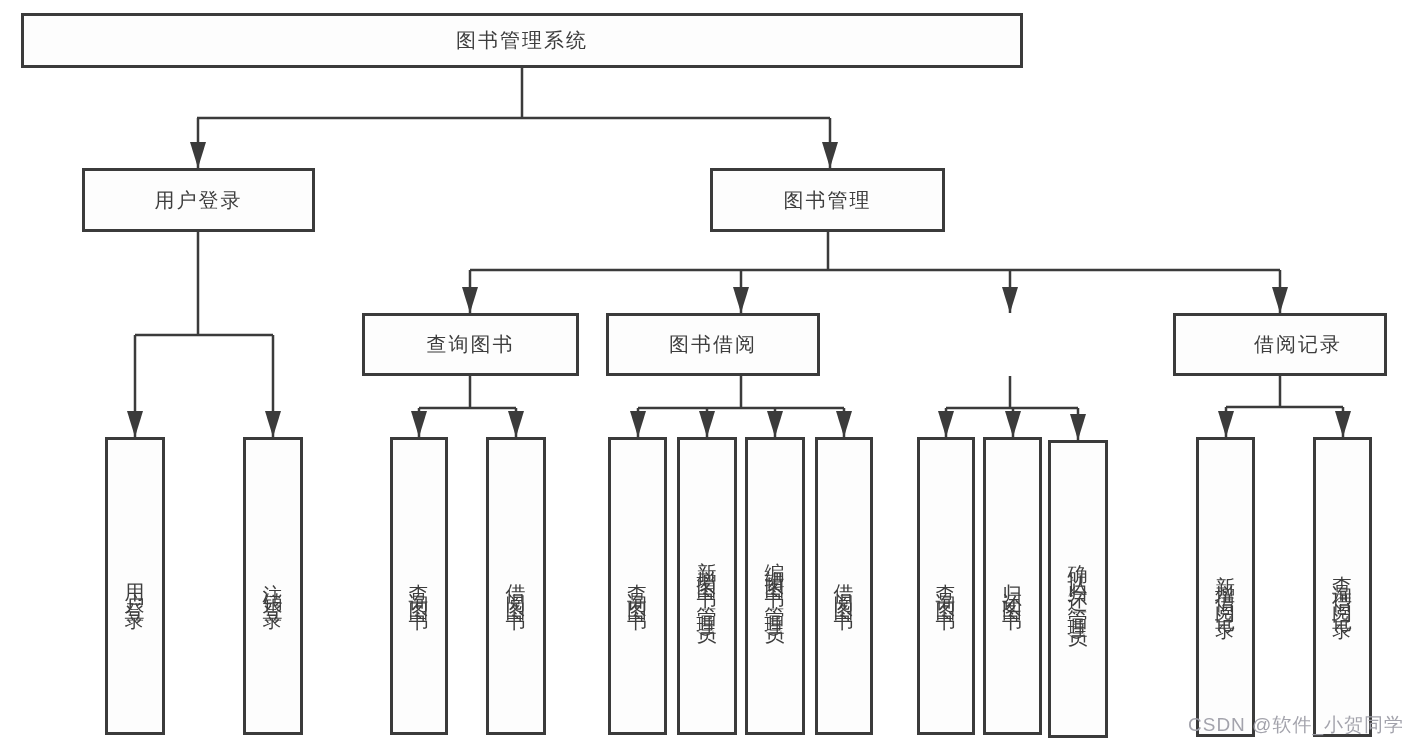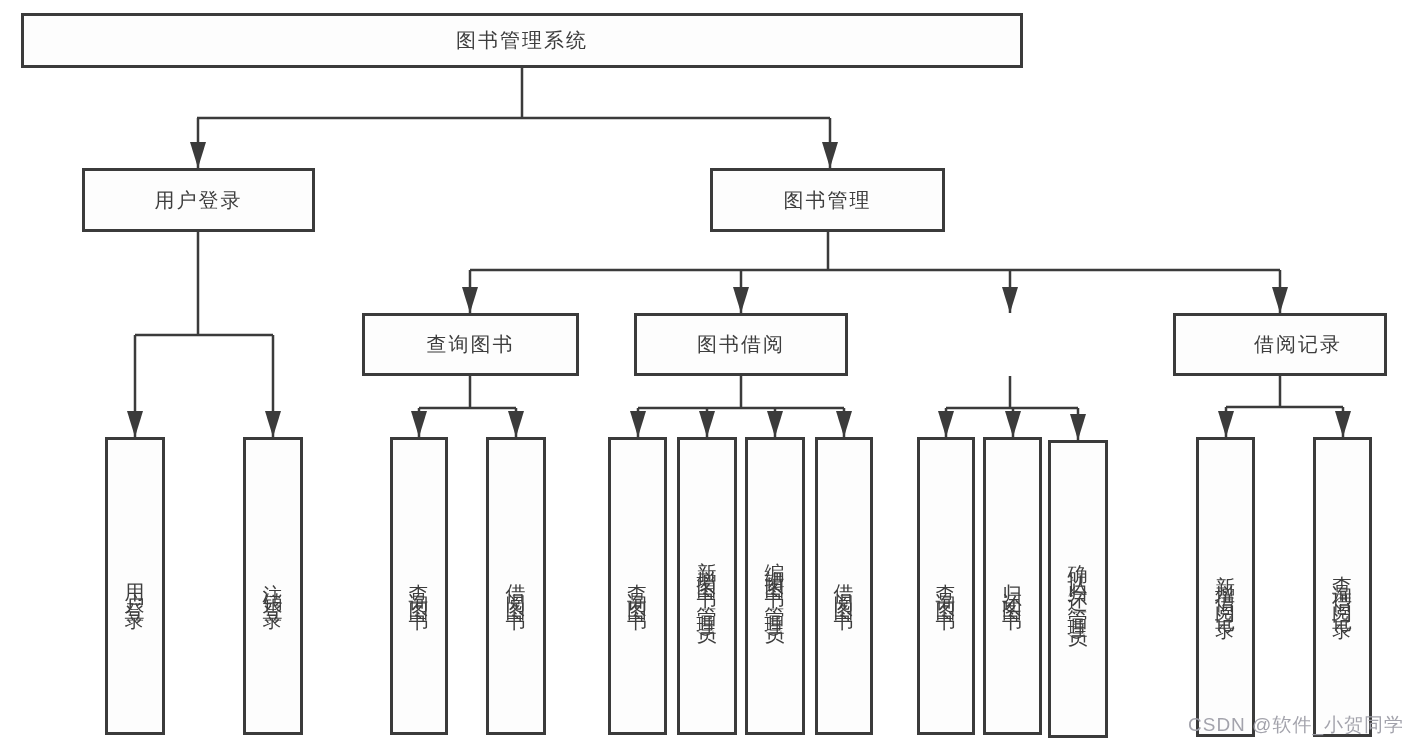--- a/index.html
+++ b/index.html
@@ -41,21 +41,21 @@
     font-size: 20px;
     letter-spacing: 9px;
     line-height: 1;
     white-space: nowrap;
   }
   
   #node-root            { left: 21px;   top: 13px;  width: 1002px; height: 55px; }
   #node-user-login      { left: 82px;   top: 168px; width: 233px;  height: 64px; }
   #node-book-management { left: 710px;  top: 168px; width: 235px;  height: 64px; }
   #node-new-book-recommend { left: 362px;  top: 313px; width: 217px; height: 63px; }
-  #node-book-borrowing     { left: 634px;  top: 313px; width: 214px; height: 63px; }
+  #node-book-borrowing     { left: 606px;  top: 313px; width: 214px; height: 63px; }
   #node-current-borrowing  { left: 902px;  top: 313px; width: 215px; height: 63px; }
   #node-borrowing-records  { left: 1173px; top: 313px; width: 214px; height: 63px; padding-left: 36px; }
   #leaf-user-login        { left: 105px;  top: 437px; width: 60px; height: 298px; }
   #leaf-logout            { left: 243px;  top: 437px; width: 60px; height: 298px; }
   #leaf-nb-query-books    { left: 390px;  top: 437px; width: 58px; height: 298px; }
   #leaf-nb-borrow-books   { left: 486px;  top: 437px; width: 60px; height: 298px; }
   #leaf-bb-query-books    { left: 608px;  top: 437px; width: 59px; height: 298px; }
   #leaf-bb-add-books      { left: 677px;  top: 437px; width: 60px; height: 298px; }
   #leaf-bb-edit-books     { left: 745px;  top: 437px; width: 60px; height: 298px; }
   #leaf-bb-borrow-books   { left: 815px;  top: 437px; width: 58px; height: 298px; }

